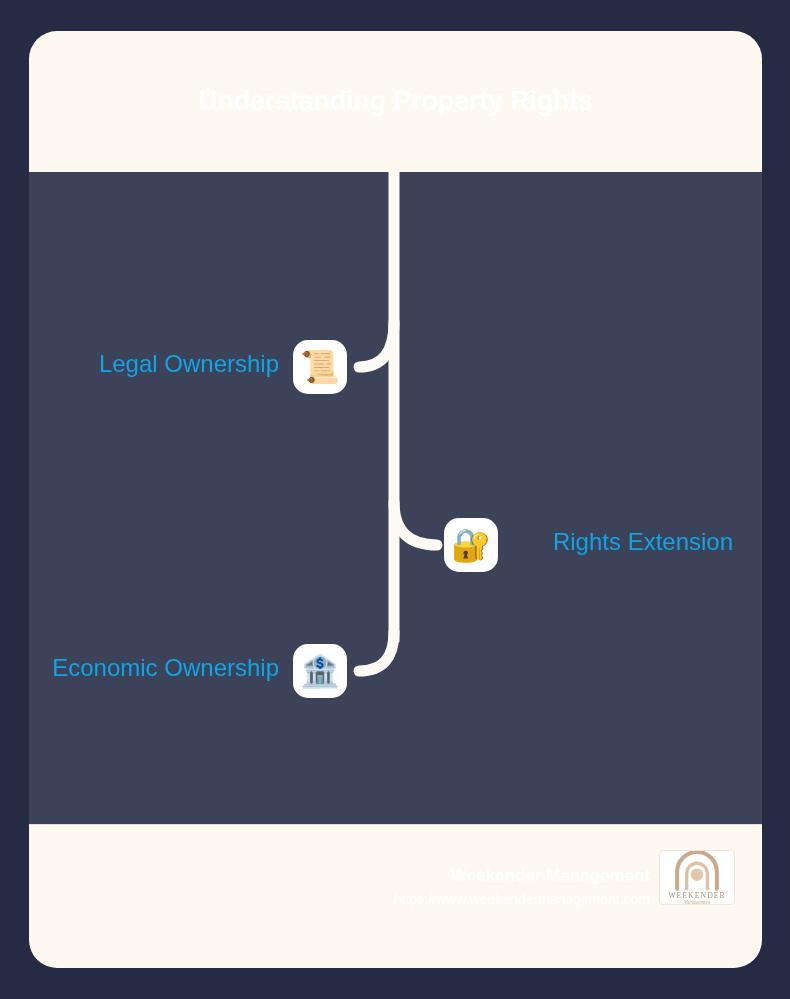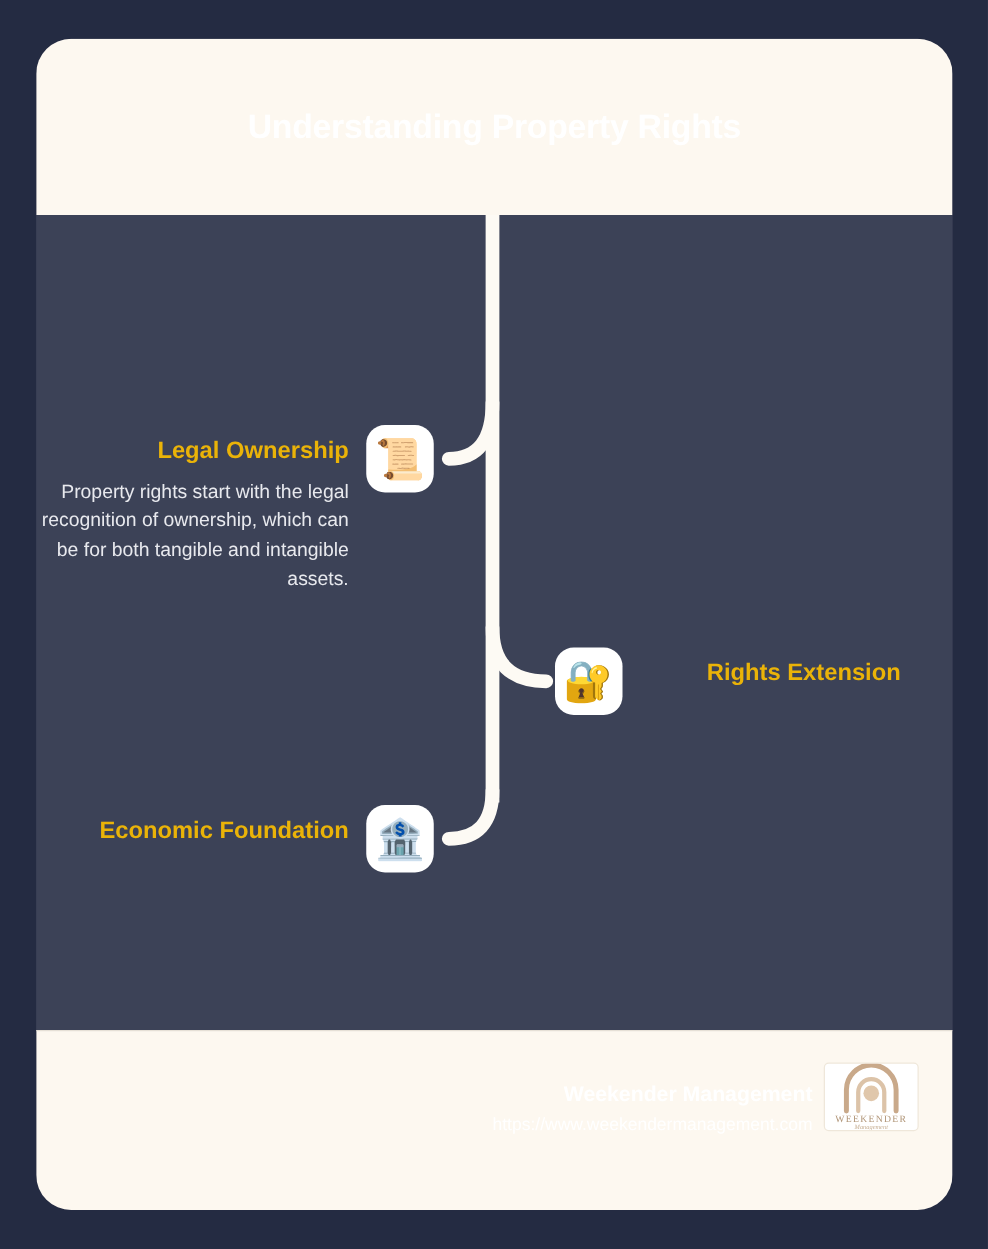--- a/index.html
+++ b/index.html
@@ -75,23 +75,23 @@
     font-size: 32px;
     line-height: 1;
     z-index: 3;
   }
 
   .step-text { position: absolute; width: 246px; }
   .step-text.right-align { text-align: right; }
   .step-text.left-align  { text-align: center; }
 
   .step-title {
-    font-size: 19px;
-    font-weight: bold;
-    color: #eab308;
+    font-size: 24px;
+    font-weight: normal;
+    color: #0ea5e9;
     margin-bottom: 9px;
     line-height: 1.2;
   }
   .step-desc {
     font-size: 15.5px;
     color: #e8e9ee;
     line-height: 1.52;
   }
 
   
@@ -166,35 +166,34 @@
 
       <path d="M365,330 Q365,373 408,373" stroke="#fdfaf4" stroke-width="11" fill="none" stroke-linecap="round"></path>
 
       <path d="M365,460 Q365,499 330,499" stroke="#fdfaf4" stroke-width="11" fill="none" stroke-linecap="round"></path>
     </svg>
 
     <div class="step">
       <div id="step-1-icon" class="step-icon">📜</div>
       <div id="step-1-text" class="step-text right-align">
         <div class="step-title">Legal Ownership</div>
-        <div class="step-desc">Property rights start with the legal recognition of ownership, which can be for both tangible and intangible assets.</div>
       </div>
     </div>
 
     <div class="step">
       <div id="step-2-icon" class="step-icon">🔐</div>
       <div id="step-2-text" class="step-text left-align">
         <div class="step-title">Rights Extension</div>
       </div>
     </div>
 
     <div class="step">
       <div id="step-3-icon" class="step-icon">🏦</div>
       <div id="step-3-text" class="step-text right-align">
-        <div class="step-title">Economic Foundation</div>
+        <div class="step-title">Economic Ownership</div>
       </div>
     </div>
 
   </div>
 
   <div id="card-footer">
     <div id="footer-info">
       <div id="footer-brand">Weekender Management</div>
       <div id="footer-url">https://www.weekendermanagement.com</div>
     </div>

